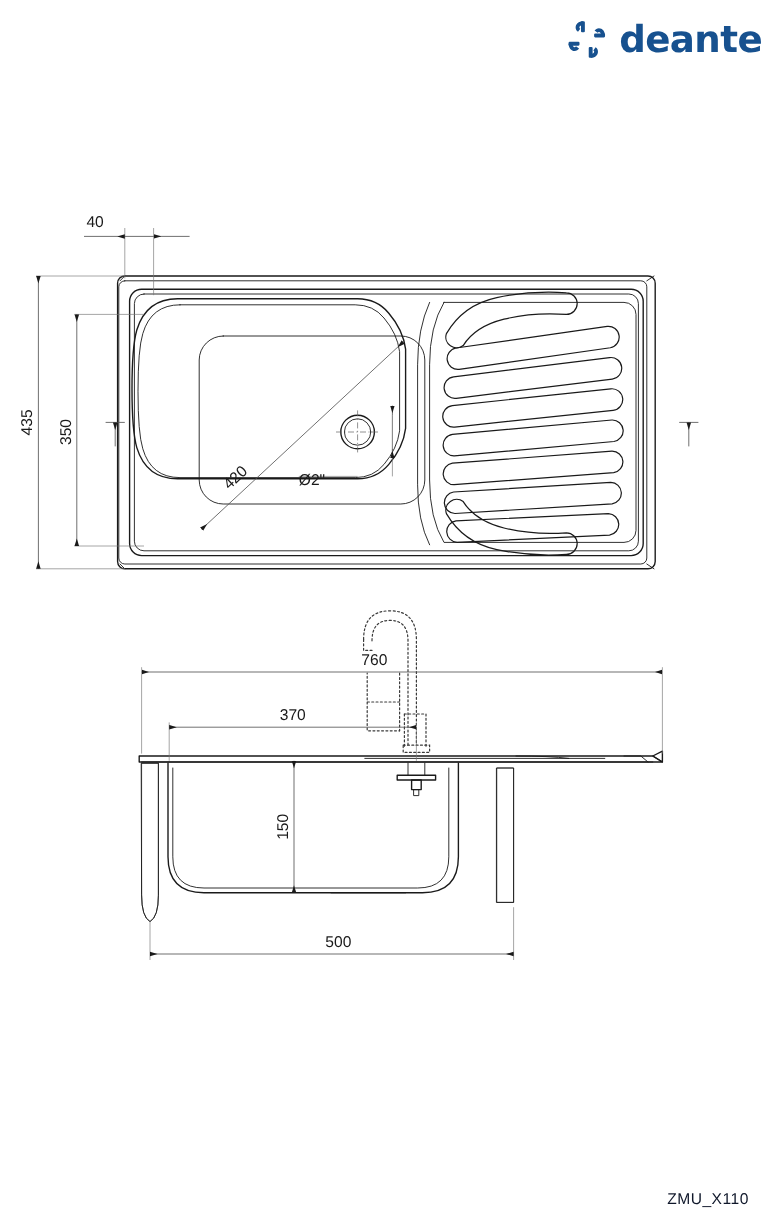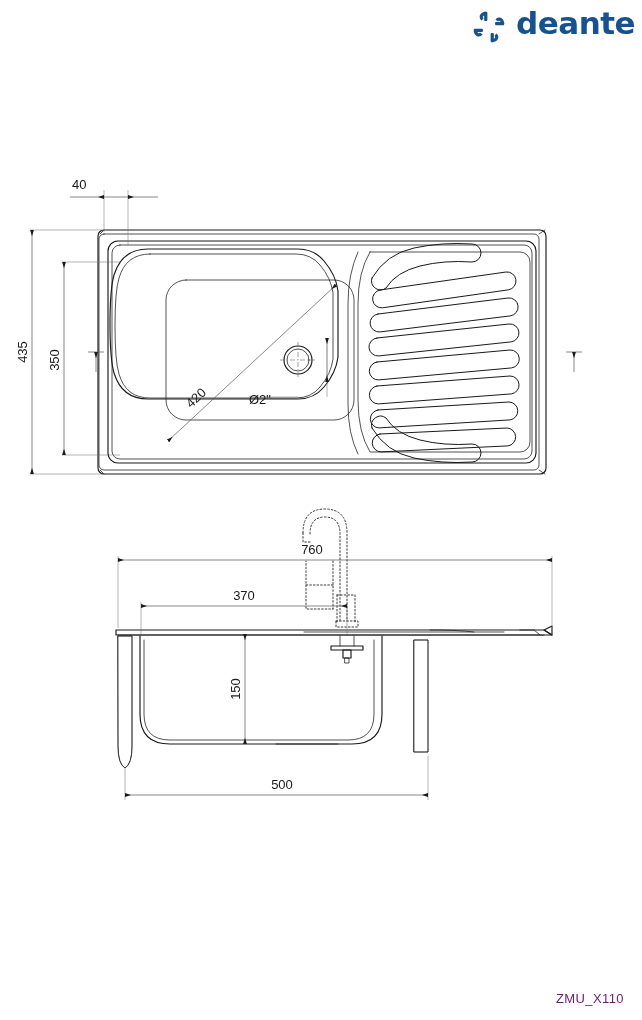--- a/index.html
+++ b/index.html
@@ -21,21 +21,21 @@
     width: 642px;
     height: 1020px;
   }
   .logo-wrap {
     position: absolute;
     left: 470px;
     top: 8px;
     width: 160px;
     height: 50px;
     display: flex;
-    align-items: flex-start;
+    align-items: center;
     gap: 8px;
   }
   .logo-mark {
     width: 38px;
     height: 38px;
     flex: 0 0 auto;
   }
   .logo-text {
     font-family: "DejaVu Sans", sans-serif;
     font-size: 31px;
@@ -45,21 +45,21 @@
     color: #17518f;
     user-select: none;
   }
   .code-label {
     position: absolute;
     right: 18px;
     bottom: 14px;
     font-family: "Liberation Sans", sans-serif;
     font-size: 13px;
     letter-spacing: 0.4px;
-    color: #701a75;
+    color: #0f172a;
   }
   svg text {
     font-family: "Liberation Sans", sans-serif;
     fill: #1a1a1a;
   }
   .dimtext { font-size: 13px; }
   .dimline{ stroke: #555; stroke-width: 0.7; fill: none; }
   .extline{ stroke: #777; stroke-width: 0.55; fill: none; }
   .obj    { stroke: #1a1a1a; stroke-width: 1.15; fill: none; stroke-linejoin: round; stroke-linecap: round; }
   .obj2   { stroke: #1a1a1a; stroke-width: 0.75; fill: none; stroke-linejoin: round; stroke-linecap: round; }

